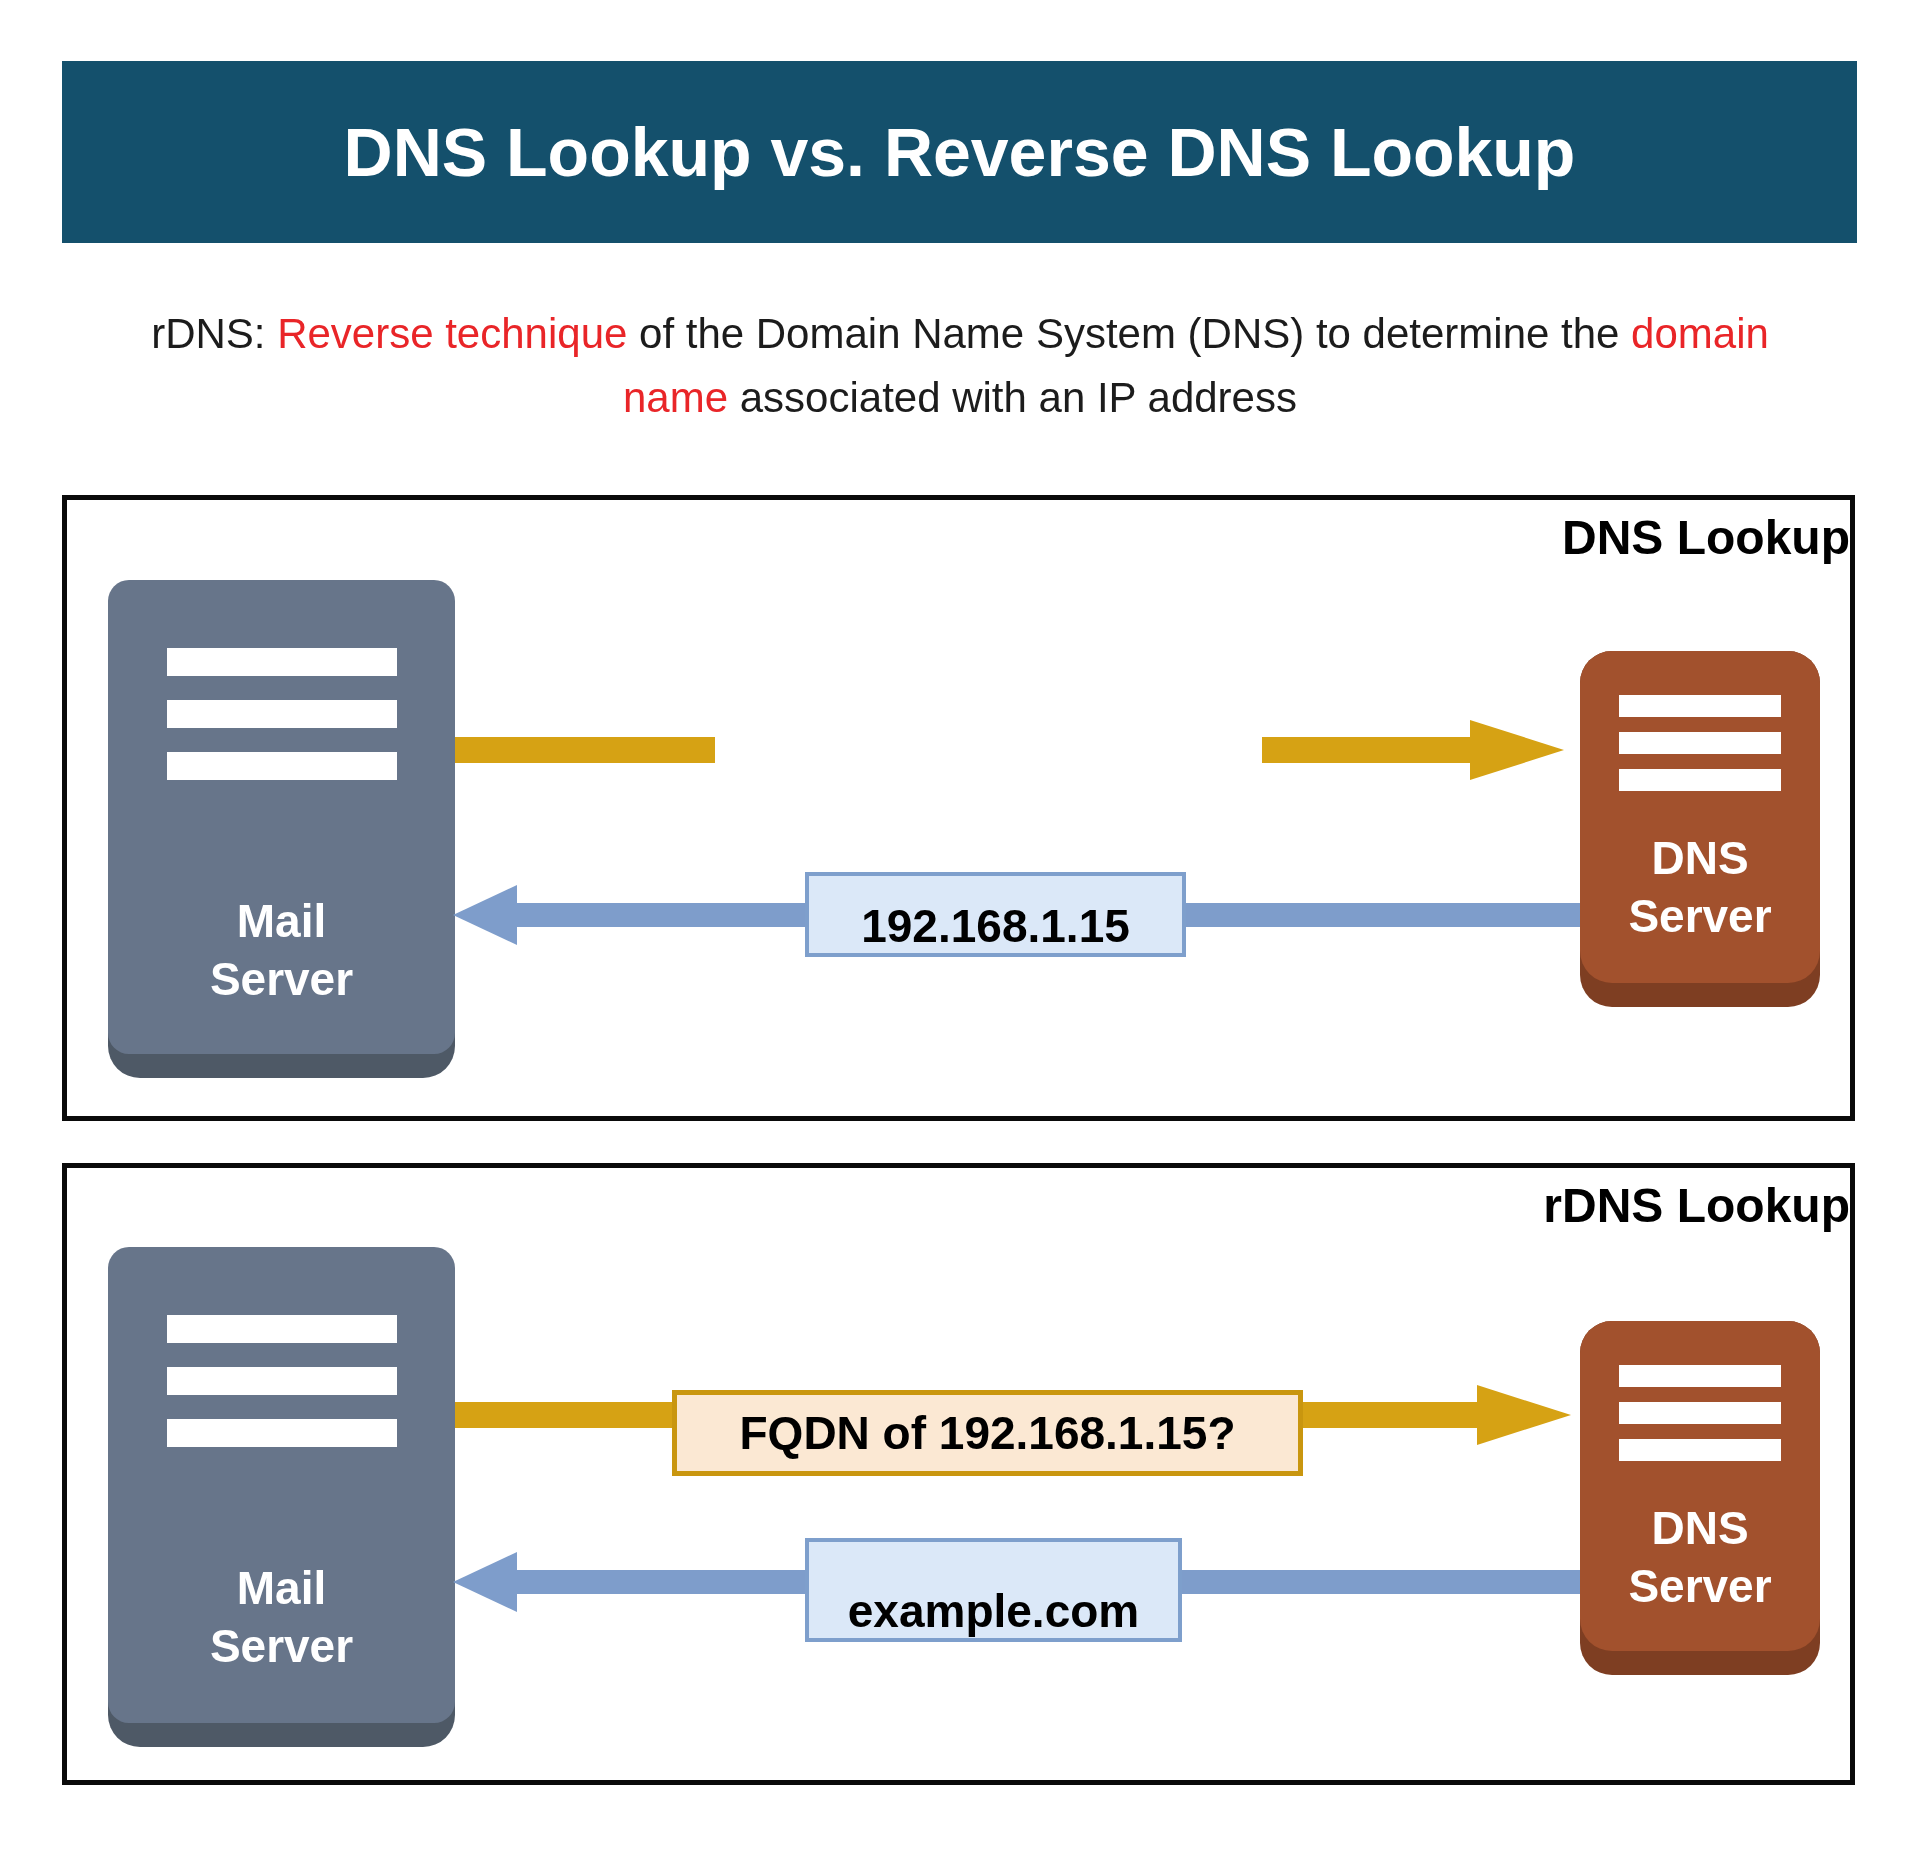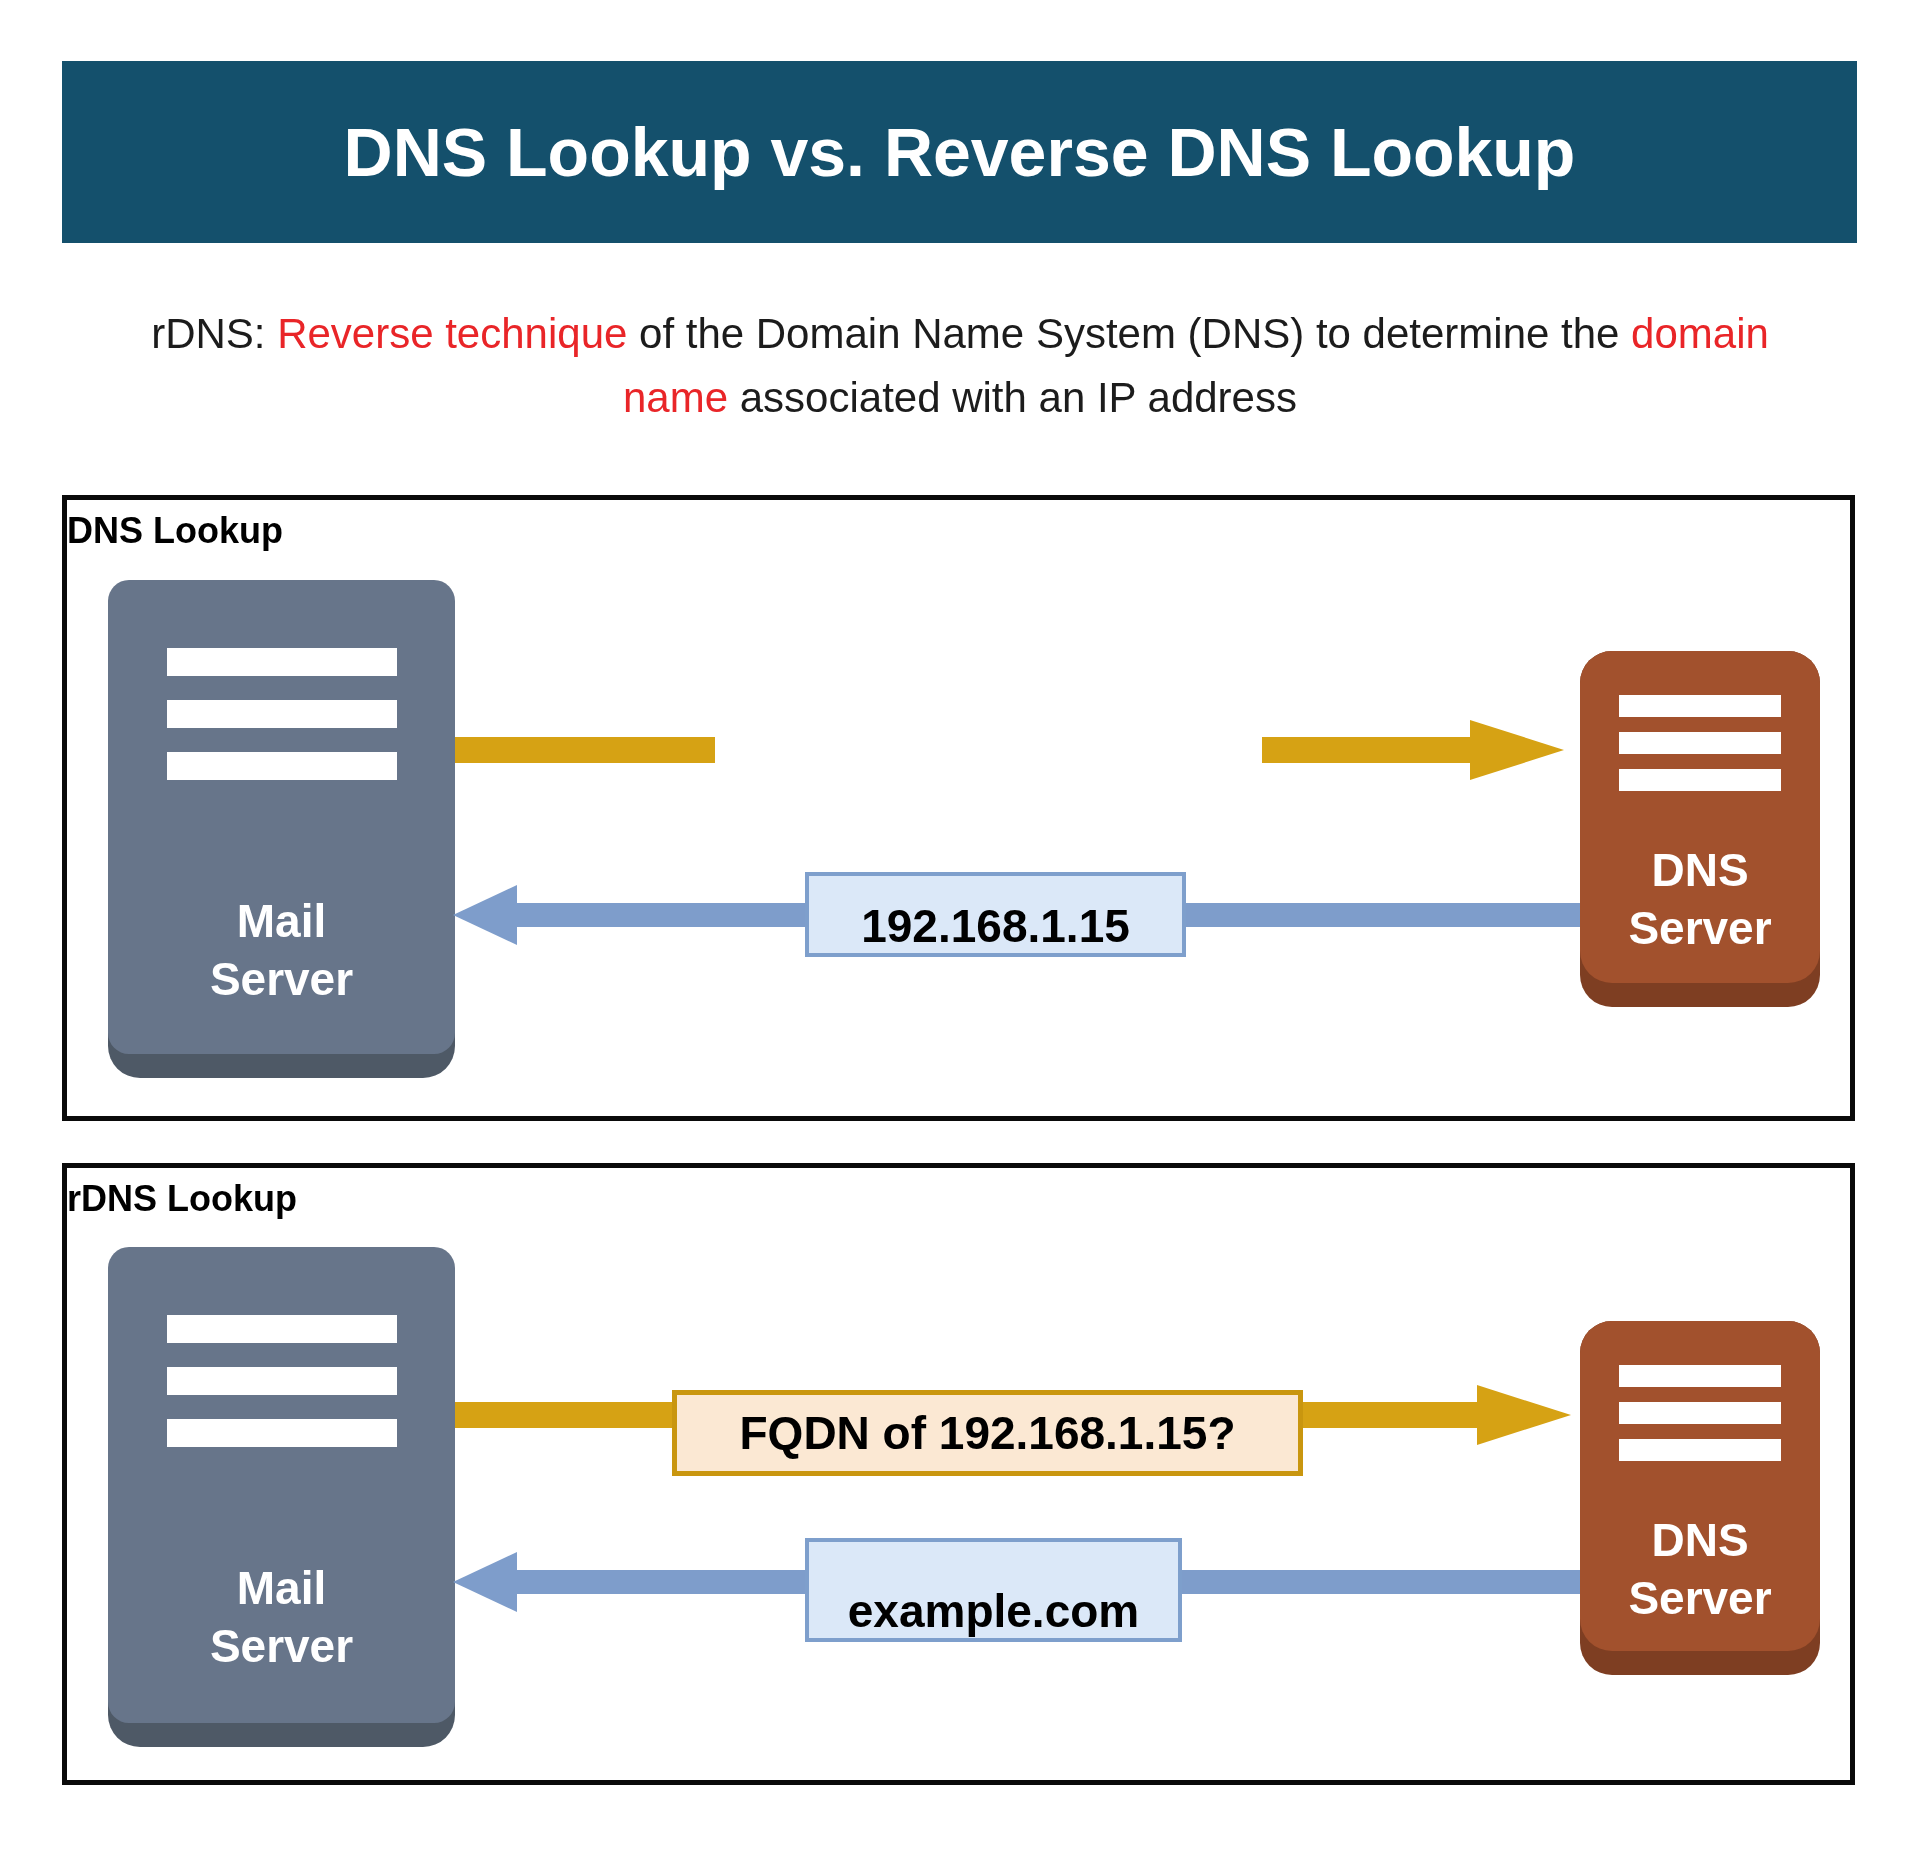--- a/index.html
+++ b/index.html
@@ -21,22 +21,22 @@
     position:absolute;left:0;top:302px;width:1920px;text-align:center;
     font-size:42px;line-height:64px;color:var(--text-black,#1C1C1C);
   }
   .red{color:var(--accent-red,#E92528);}
   
   .panel{
     position:absolute;left:62px;width:1793px;
     border:5px solid var(--panel-border,#0A0A0A);box-sizing:border-box;background:#ffffff;
   }
   .panel-title{
-    position:absolute;left:0;top:10px;width:100%;text-align:left;
-    font-size:36px;font-weight:bold;color:#000000;
+    position:absolute;left:0;top:10px;width:100%;text-align:right;
+    font-size:48px;font-weight:bold;color:#000000;
   }
   
   .server{position:absolute;border-radius:32px;}
   .server-face{
     position:absolute;left:0;right:0;top:0;bottom:24px;border-radius:32px;
   }
   .server.mail{background:var(--mail-server-shadow,#4E5966);}
   .server.mail .server-face{background:var(--mail-server,#67758A);border-radius:21px;}
   .server.dns{background:var(--dns-server-shadow,#7E3E22);}
   .server.dns .server-face{background:var(--dns-server,#A2512D);}
@@ -46,21 +46,21 @@
   .server.mail .bars{top:68px;gap:24px;}
   .server.dns  .bars{top:44px;gap:15px;}
   .bar{background:#ffffff;}
   .server.mail .bar{width:230px;height:28px;}
   .server.dns  .bar{width:162px;height:22px;}
   .server-label{
     position:absolute;left:0;right:0;text-align:center;color:#ffffff;
     font-size:46px;font-weight:bold;line-height:58px;
   }
   .server.mail .server-label{top:312px;}
-  .server.dns  .server-label{top:190px;text-align:center;}
+  .server.dns  .server-label{top:178px;text-align:center;}
   
   .shaft{position:absolute;}
   .shaft.gold{background:var(--gold,#D6A214);height:26px;}
   .shaft.blue{background:var(--blue,#7E9DCB);height:24px;}
   .head{position:absolute;width:0;height:0;}
   .head.right{
     border-top:30px solid transparent;border-bottom:30px solid transparent;
     border-left:94px solid var(--gold,#D6A214);
   }
   .head.left{

